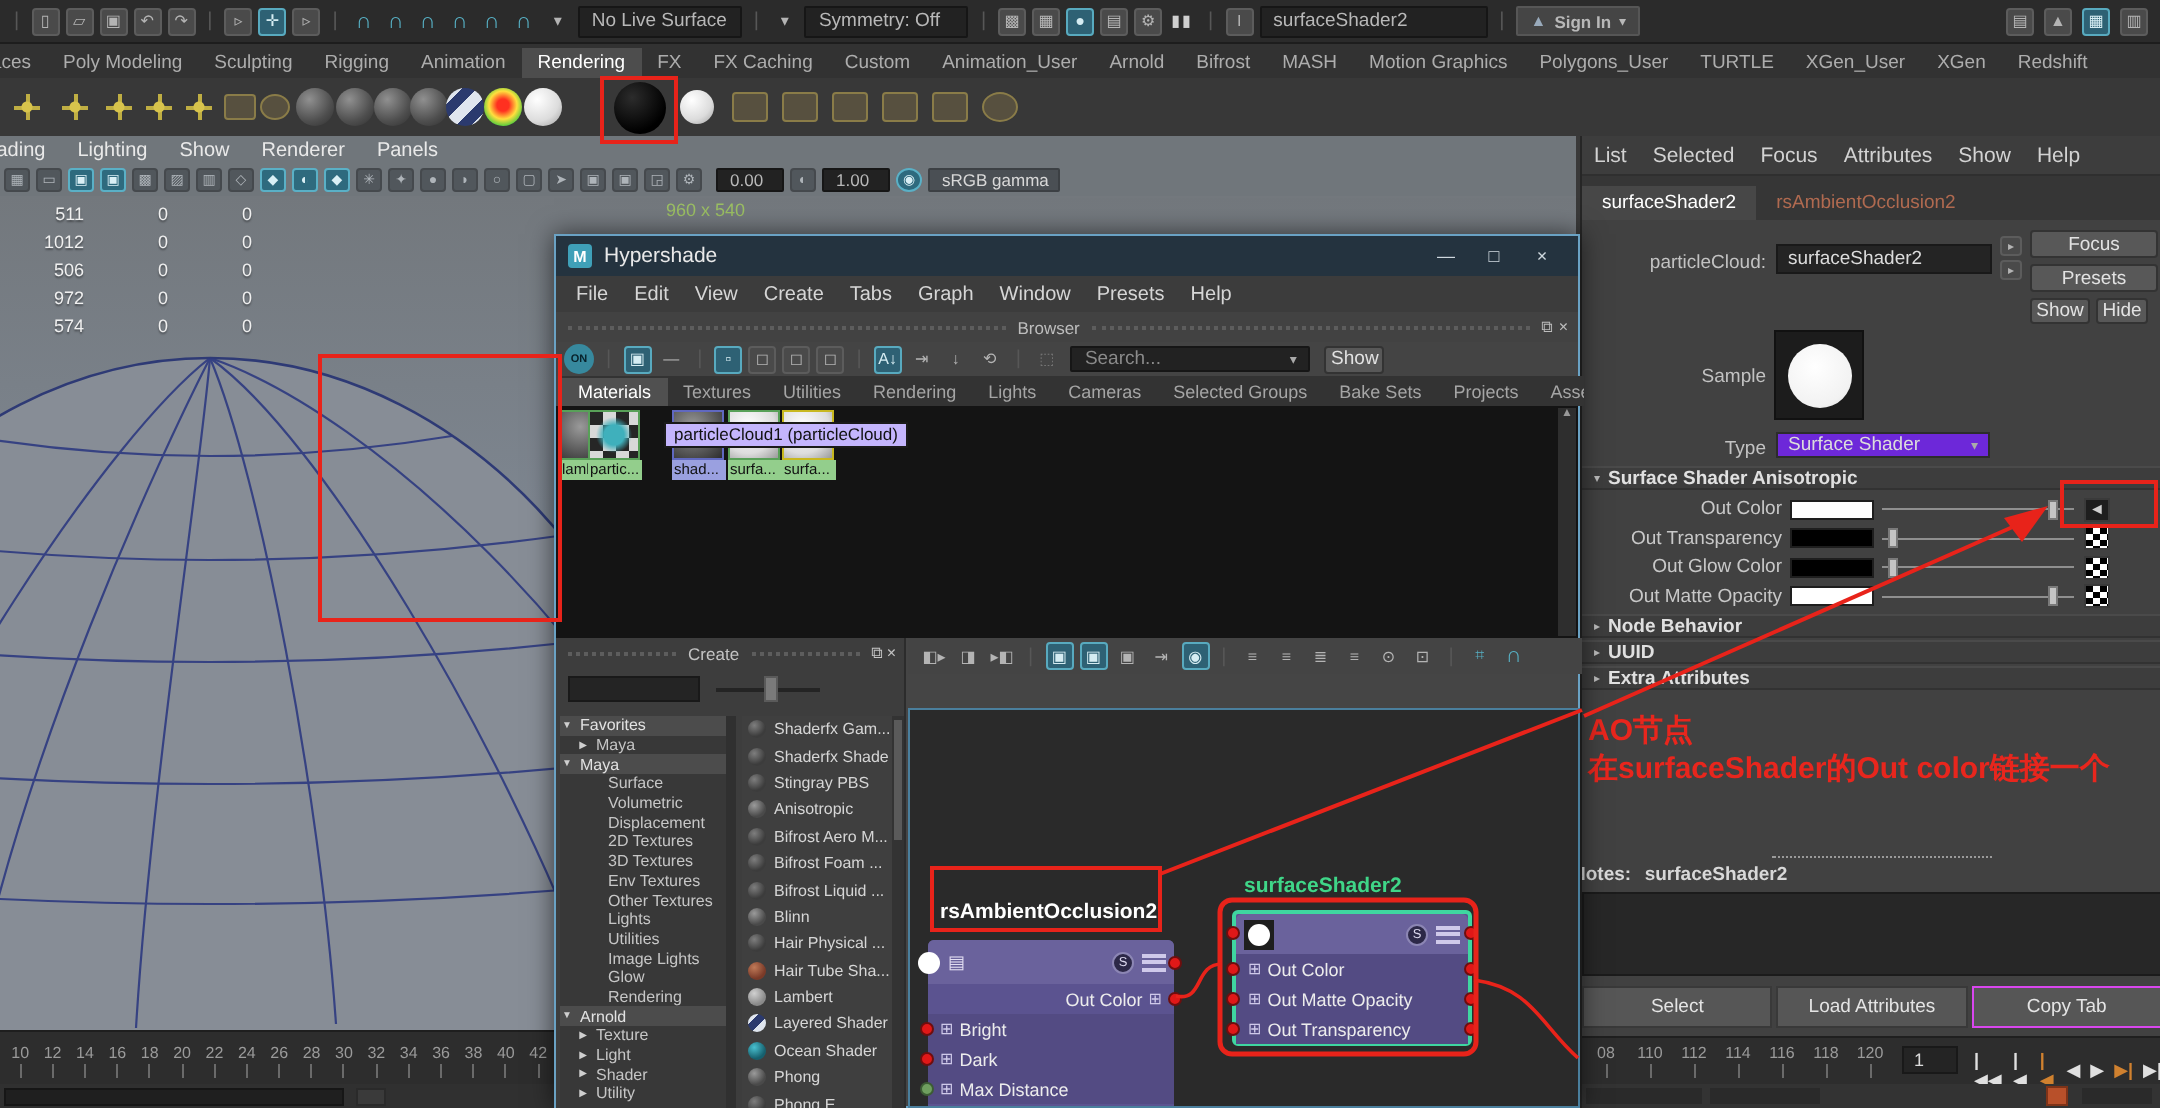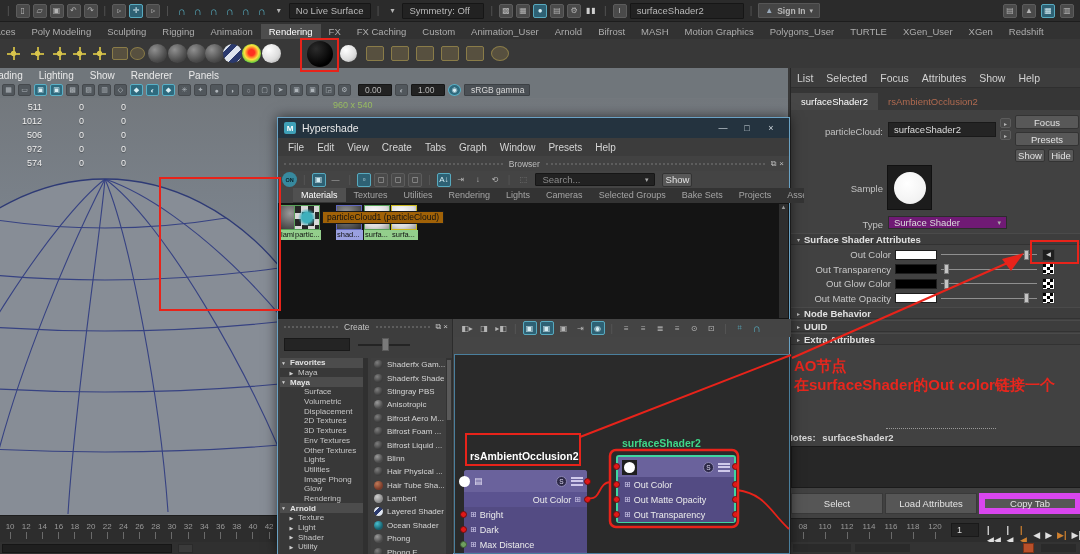--- a/index.html
+++ b/index.html
@@ -56,45 +56,45 @@
 #rangebar{left:0;top:542px;width:277px;height:12px;background:#303030}
 
 #hs{left:277px;top:117px;width:513px;height:437px;background:#454545;border:1px solid #6aa2c4;box-shadow:0 0 12px rgba(0,0,0,.6);z-index:10}
 #hs-title{position:absolute;left:0;top:0;width:100%;height:20px;background:#24333f;display:flex;align-items:center;padding:0 6px;gap:6px}
 .winbtn{width:24px;height:16px;display:inline-flex;align-items:center;justify-content:center;color:#cfd8de;font-size:9px}
 #hs-menu{position:absolute;left:0;top:20px;width:100%;height:18px;background:#3c3c3c;display:flex;gap:13px;align-items:center;padding-left:10px;font-size:10px;color:#d6d6d6}
 #hs-bhdr{position:absolute;left:0;top:38px;width:100%;height:15px;background:#424242;display:flex;align-items:center;color:#bdbdbd;font-size:8.5px}
 .dots{flex:1;border-top:2px dotted #5d5d5d;margin:0 6px;height:0}
 #hs-tools{position:absolute;left:0;top:53px;width:100%;height:17px;background:#444;display:flex;gap:3px;align-items:center;padding-left:4px}
 .onbtn{width:15px;height:15px;border-radius:50%;background:#37899e;color:#08222b;font-size:5.5px;font-weight:bold;display:inline-flex;align-items:center;justify-content:center;flex:0 0 auto}
-#hs-tabs{position:absolute;left:15px;top:70px;width:100%;height:15px;background:#333;display:flex;align-items:flex-start;overflow:hidden}
+#hs-tabs{position:absolute;left:3px;top:70px;width:100%;height:15px;background:#333;display:flex;align-items:center;overflow:hidden}
 .htab{padding:2px 8px;font-size:9px;color:#a5a5a5;white-space:nowrap}
 .htab.active{background:#505050;color:#fff}
 #hs-swatch{position:absolute;left:0;top:85px;width:100%;height:116px;background:#141414}
 .swcell{position:absolute;top:2px;width:27px;height:36px}
 .swthumb{width:26px;height:25px;border:1px solid #2a2a2a}
 .swcell.green .swthumb{border-color:#58a058}
 .swcell.blue .swthumb{border-color:#6068c0}
 .swcell.sel .swthumb{border-color:#c8b820}
 .swthumb.gray{background:radial-gradient(circle at 38% 32%,#9a9a9a,#555 62%,#2c2c2c)}
 .swthumb.white{background:radial-gradient(circle at 38% 32%,#fff,#ddd 62%,#999)}
 .swthumb.checker{background:radial-gradient(circle at 50% 50%,#3fb0bc 0 5px,rgba(0,0,0,0) 9px),conic-gradient(#d8d8d8 0 25%,#262626 0 50%,#d8d8d8 0 75%,#262626 0) 0 0/13px 13px}
 .swlabel{width:100%;height:10px;font-size:7.5px;color:#111;overflow:hidden;padding-left:1px;line-height:10px}
 .lbl-green{background:#93ce8c}.lbl-blue{background:#9aa0e0}
-#hs-tooltip{position:absolute;left:44px;top:93px;height:13px;background:#a16207;border:1px solid #1a1a1a;color:#111;font-size:8.5px;line-height:11px;padding:0 4px;white-space:nowrap;z-index:6}
+#hs-tooltip{position:absolute;left:54px;top:93px;height:13px;background:#c4b5fd;border:1px solid #1a1a1a;color:#111;font-size:8.5px;line-height:11px;padding:0 4px;white-space:nowrap;z-index:6}
 
 #create{position:absolute;left:0;top:201px;width:175px;height:236px;background:#3d3d3d;border-right:1px solid #2c2c2c}
 #create-hdr{position:absolute;left:0;top:0;width:100%;height:15px;display:flex;align-items:center;color:#c4c4c4;font-size:8.5px}
 .csearch{position:absolute;left:6px;top:19px;width:66px;height:13px;background:#242424;border:1px solid #191919}
 .cslider{position:absolute;left:80px;top:25px;width:52px;height:2px;background:#242424}
 .chandle{position:absolute;left:104px;top:19px;width:7px;height:13px;background:#7a7a7a;border:1px solid #5a5a5a}
 #ctree{position:absolute;left:2px;top:39px;width:83px;height:197px;background:#383838;overflow:hidden;font-size:8px}
 .trow{height:9.7px;display:flex;align-items:center;gap:3px;color:#c6c6c6;white-space:nowrap;overflow:hidden}
 .trow .ar{font-size:5px;color:#cfcfcf;width:7px;text-align:center;flex:0 0 auto}
-.trow.hdr{background:#4c4c4c;color:#e2e2e2;font-weight:bold}
+.trow.hdr{background:#4c4c4c;color:#e2e2e2;font-weight:normal}
 .trow.sub{padding-left:8px}
 .trow.item{padding-left:14px}
 #ctree-sb{position:absolute;left:85px;top:39px;width:5px;height:197px;background:#303030}
 #clist{position:absolute;left:93px;top:39px;width:75px;height:197px;background:#3f3f3f;overflow:hidden}
 .srow{height:13.4px;display:flex;align-items:center;gap:4px;padding-left:3px;color:#d6d6d6;font-size:8px;white-space:nowrap;overflow:hidden}
 .sball{width:9px;height:9px;border-radius:50%;flex:0 0 auto;background:radial-gradient(circle at 35% 30%,#7e7e7e,#3c3c3c 65%)}
 .sball.gray2{background:radial-gradient(circle at 35% 30%,#9a9a9a,#4a4a4a 65%)}
 .sball.brown{background:radial-gradient(circle at 35% 30%,#c07a58,#7a3a28 65%)}
 .sball.flat{background:radial-gradient(circle at 35% 30%,#d0d0d0,#8a8a8a 65%)}
 .sball.layered{background:linear-gradient(135deg,#dfe5ee 0 30%,#2b3a6e 0 60%,#dfe5ee 0)}
@@ -476,28 +476,28 @@
     <div class="aebtn" style="left:224px;top:64px;width:64px;height:14px">Presets</div>
     <div class="aebtn" style="left:224px;top:81px;width:30px;height:13px">Show</div>
     <div class="aebtn" style="left:257px;top:81px;width:26px;height:13px">Hide</div>
 
     <div class="aelbl" style="left:0;top:115px;width:92px">Sample</div>
     <div class="ab" style="left:96px;top:97px;width:45px;height:45px;background:#1c1c1c;border:1px solid #111">
       <div class="ab" style="left:6px;top:6px;width:32px;height:32px;border-radius:50%;background:radial-gradient(circle at 42% 36%,#ffffff,#f2f2f2 70%,#d8d8d8)"></div>
     </div>
 
     <div class="aelbl" style="left:0;top:151px;width:92px">Type</div>
-    <div class="aefield" style="left:97px;top:148px;width:119px;height:13px;background:#701a75;border-color:#2c2c2c">
+    <div class="aefield" style="left:97px;top:148px;width:107px;height:13px;background:#6d28d9;border-color:#2c2c2c">
       <span>Surface Shader</span>
       <span style="margin-left:auto;font-size:7px;color:#aaa">▾</span>
     </div>
 
     <div class="sect" style="top:165px">
       <span class="ar">▾</span>
-      <span>Surface Shader Attributes</span>
+      <span>Surface Shader Anisotropic</span>
     </div>
 
     <div class="ab" style="left:0;top:180px;width:290px">
 
         <div class="arow" style="position:relative;margin-bottom:1.5px">
           <span class="lab">Out Color</span>
           <span class="sw" style="background:#ffffff"></span>
           <span class="track">
             <span class="hdl hr"></span>
           </span>
@@ -554,21 +554,21 @@
     <div class="ab" style="left:0;top:364px;width:160px;height:12px;overflow:hidden">
       <span style="margin-left:-5px;font-weight:bold;color:#d8d8d8;font-size:9.5px">Notes:</span>
       <span style="font-weight:bold;color:#d8d8d8;font-size:9.5px;margin-left:4px">surfaceShader2</span>
     </div>
     <div class="ab" style="left:0;top:378px;width:290px;height:42px;background:#272727;border:1px solid #1b1b1b"></div>
 
     <div class="ab flex" style="left:0;top:425px;width:290px;height:21px;gap:2px">
 
     <div style="flex:1;height:21px;background:#565656;border:1px solid #393939;display:flex;align-items:center;justify-content:center;font-size:9.5px;color:#e4e4e4">Select</div>
         <div style="flex:1;height:21px;background:#565656;border:1px solid #393939;display:flex;align-items:center;justify-content:center;font-size:9.5px;color:#e4e4e4">Load Attributes</div>
-        <div style="flex:1;height:21px;background:#565656;border:6px solid #d946ef;display:flex;align-items:center;justify-content:center;font-size:9.5px;color:#e4e4e4">Copy Tab</div>
+        <div style="flex:1;height:21px;background:#565656;border:1px solid #d946ef;display:flex;align-items:center;justify-content:center;font-size:9.5px;color:#e4e4e4">Copy Tab</div>
       </div>
 
     <div id="tl-right">
       <span class="flex" style="position:absolute;left:1px;top:3px">
 
       <span class="tick2">
             <span class="n" style="font-size:8px;color:#9a9a9a;height:10px">08</span>
             <span class="m" style="width:1px;height:7px;background:#6a6a6a"></span>
           </span>
           <span class="tick2">
@@ -762,21 +762,21 @@
           <div class="trow item">
             <span class="ar"></span>
             <span>Lights</span>
           </div>
           <div class="trow item">
             <span class="ar"></span>
             <span>Utilities</span>
           </div>
           <div class="trow item">
             <span class="ar"></span>
-            <span>Image Phong</span>
+            <span>Image Lights</span>
           </div>
           <div class="trow item">
             <span class="ar"></span>
             <span>Glow</span>
           </div>
           <div class="trow item">
             <span class="ar"></span>
             <span>Rendering</span>
           </div>
           <div class="trow hdr">

